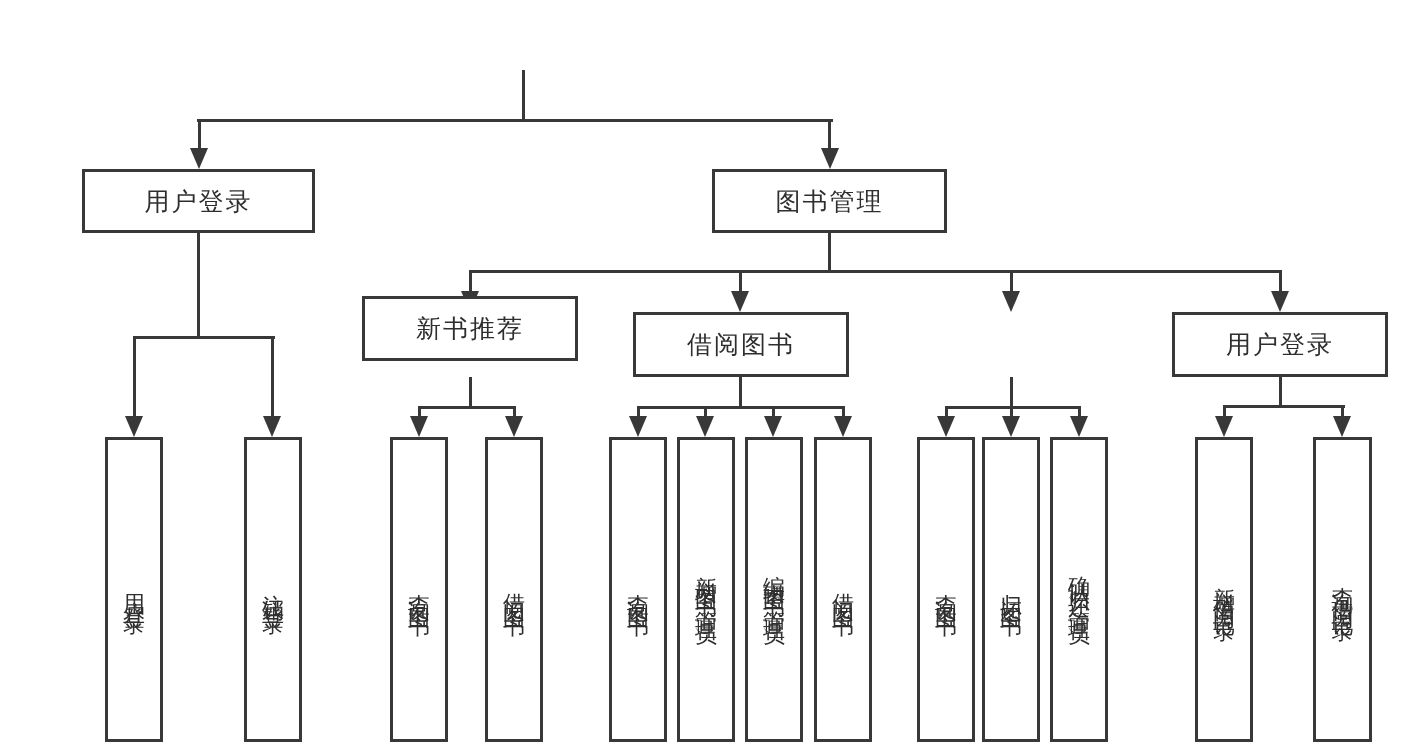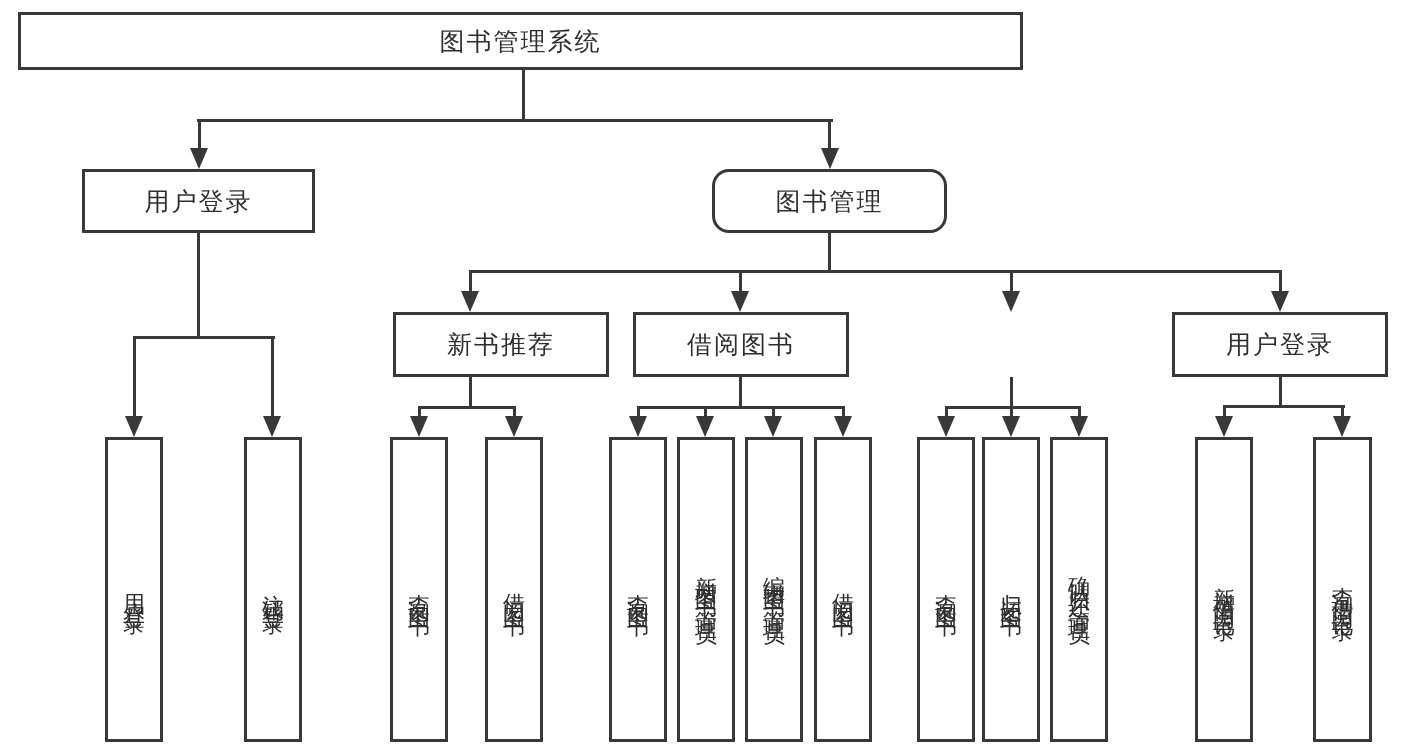--- a/index.html
+++ b/index.html
@@ -60,51 +60,50 @@
     text-shadow: 1px 1px 1px rgba(255,255,255,0.85);
     z-index: 5;
     white-space: nowrap;
   }
 </style>
 </head>
 <body>
 
 <div class="canvas">
 
-  <div class="box hbox" style="left:18px; top:12px; width:1005px; height:58px;">图书管理系统</div>
 
   <div class="vline" style="left:522px; top:70px; height:52px;"></div>
   <div class="hline" style="left:197px; top:119px; width:636px;"></div>
   <div class="vline" style="left:198px; top:119px; height:31px;"></div>
   <div class="arrow" style="left:190px; top:148px;"></div>
   <div class="vline" style="left:828px; top:119px; height:31px;"></div>
   <div class="arrow" style="left:821px; top:148px;"></div>
 
   <div class="box hbox" style="left:82px; top:169px; width:233px; height:64px;">用户登录</div>
-  <div class="box hbox" style="left:712px; top:169px; width:235px; height:64px;border-radius:17px;">图书管理</div>
+  <div class="box hbox" style="left:712px; top:169px; width:235px; height:64px;">图书管理</div>
 
   <div class="vline" style="left:197px; top:233px; height:105px;"></div>
   <div class="hline" style="left:133px; top:336px; width:142px;"></div>
   <div class="vline" style="left:133px; top:336px; height:82px;"></div>
   <div class="arrow" style="left:125px; top:416px;"></div>
   <div class="vline" style="left:271px; top:336px; height:82px;"></div>
   <div class="arrow" style="left:263px; top:416px;"></div>
 
   <div class="vline" style="left:828px; top:233px; height:39px;"></div>
   <div class="hline" style="left:469px; top:270px; width:813px;"></div>
   <div class="vline" style="left:469px; top:270px; height:23px;"></div>
   <div class="arrow" style="left:461px; top:291px;"></div>
   <div class="vline" style="left:739px; top:270px; height:23px;"></div>
   <div class="arrow" style="left:731px; top:291px;"></div>
   <div class="vline" style="left:1010px; top:270px; height:23px;"></div>
   <div class="arrow" style="left:1002px; top:291px;"></div>
   <div class="vline" style="left:1279px; top:270px; height:23px;"></div>
   <div class="arrow" style="left:1271px; top:291px;"></div>
 
-  <div class="box hbox" style="left:362px; top:312px; width:216px; height:65px;margin-left:31px;">新书推荐</div>
+  <div class="box hbox" style="left:362px; top:296px; width:216px; height:65px;">新书推荐</div>
   <div class="box hbox" style="left:633px; top:312px; width:216px; height:65px;">借阅图书</div>
   <div class="box hbox" style="left:1172px; top:312px; width:216px; height:65px;">用户登录</div>
 
   <div class="vline" style="left:469px; top:377px; height:32px;"></div>
   <div class="hline" style="left:418px; top:406px; width:98px;"></div>
   <div class="vline" style="left:418px; top:406px; height:12px;"></div>
   <div class="arrow" style="left:410px; top:416px;"></div>
   <div class="vline" style="left:513px; top:406px; height:12px;"></div>
   <div class="arrow" style="left:505px; top:416px;"></div>
 

